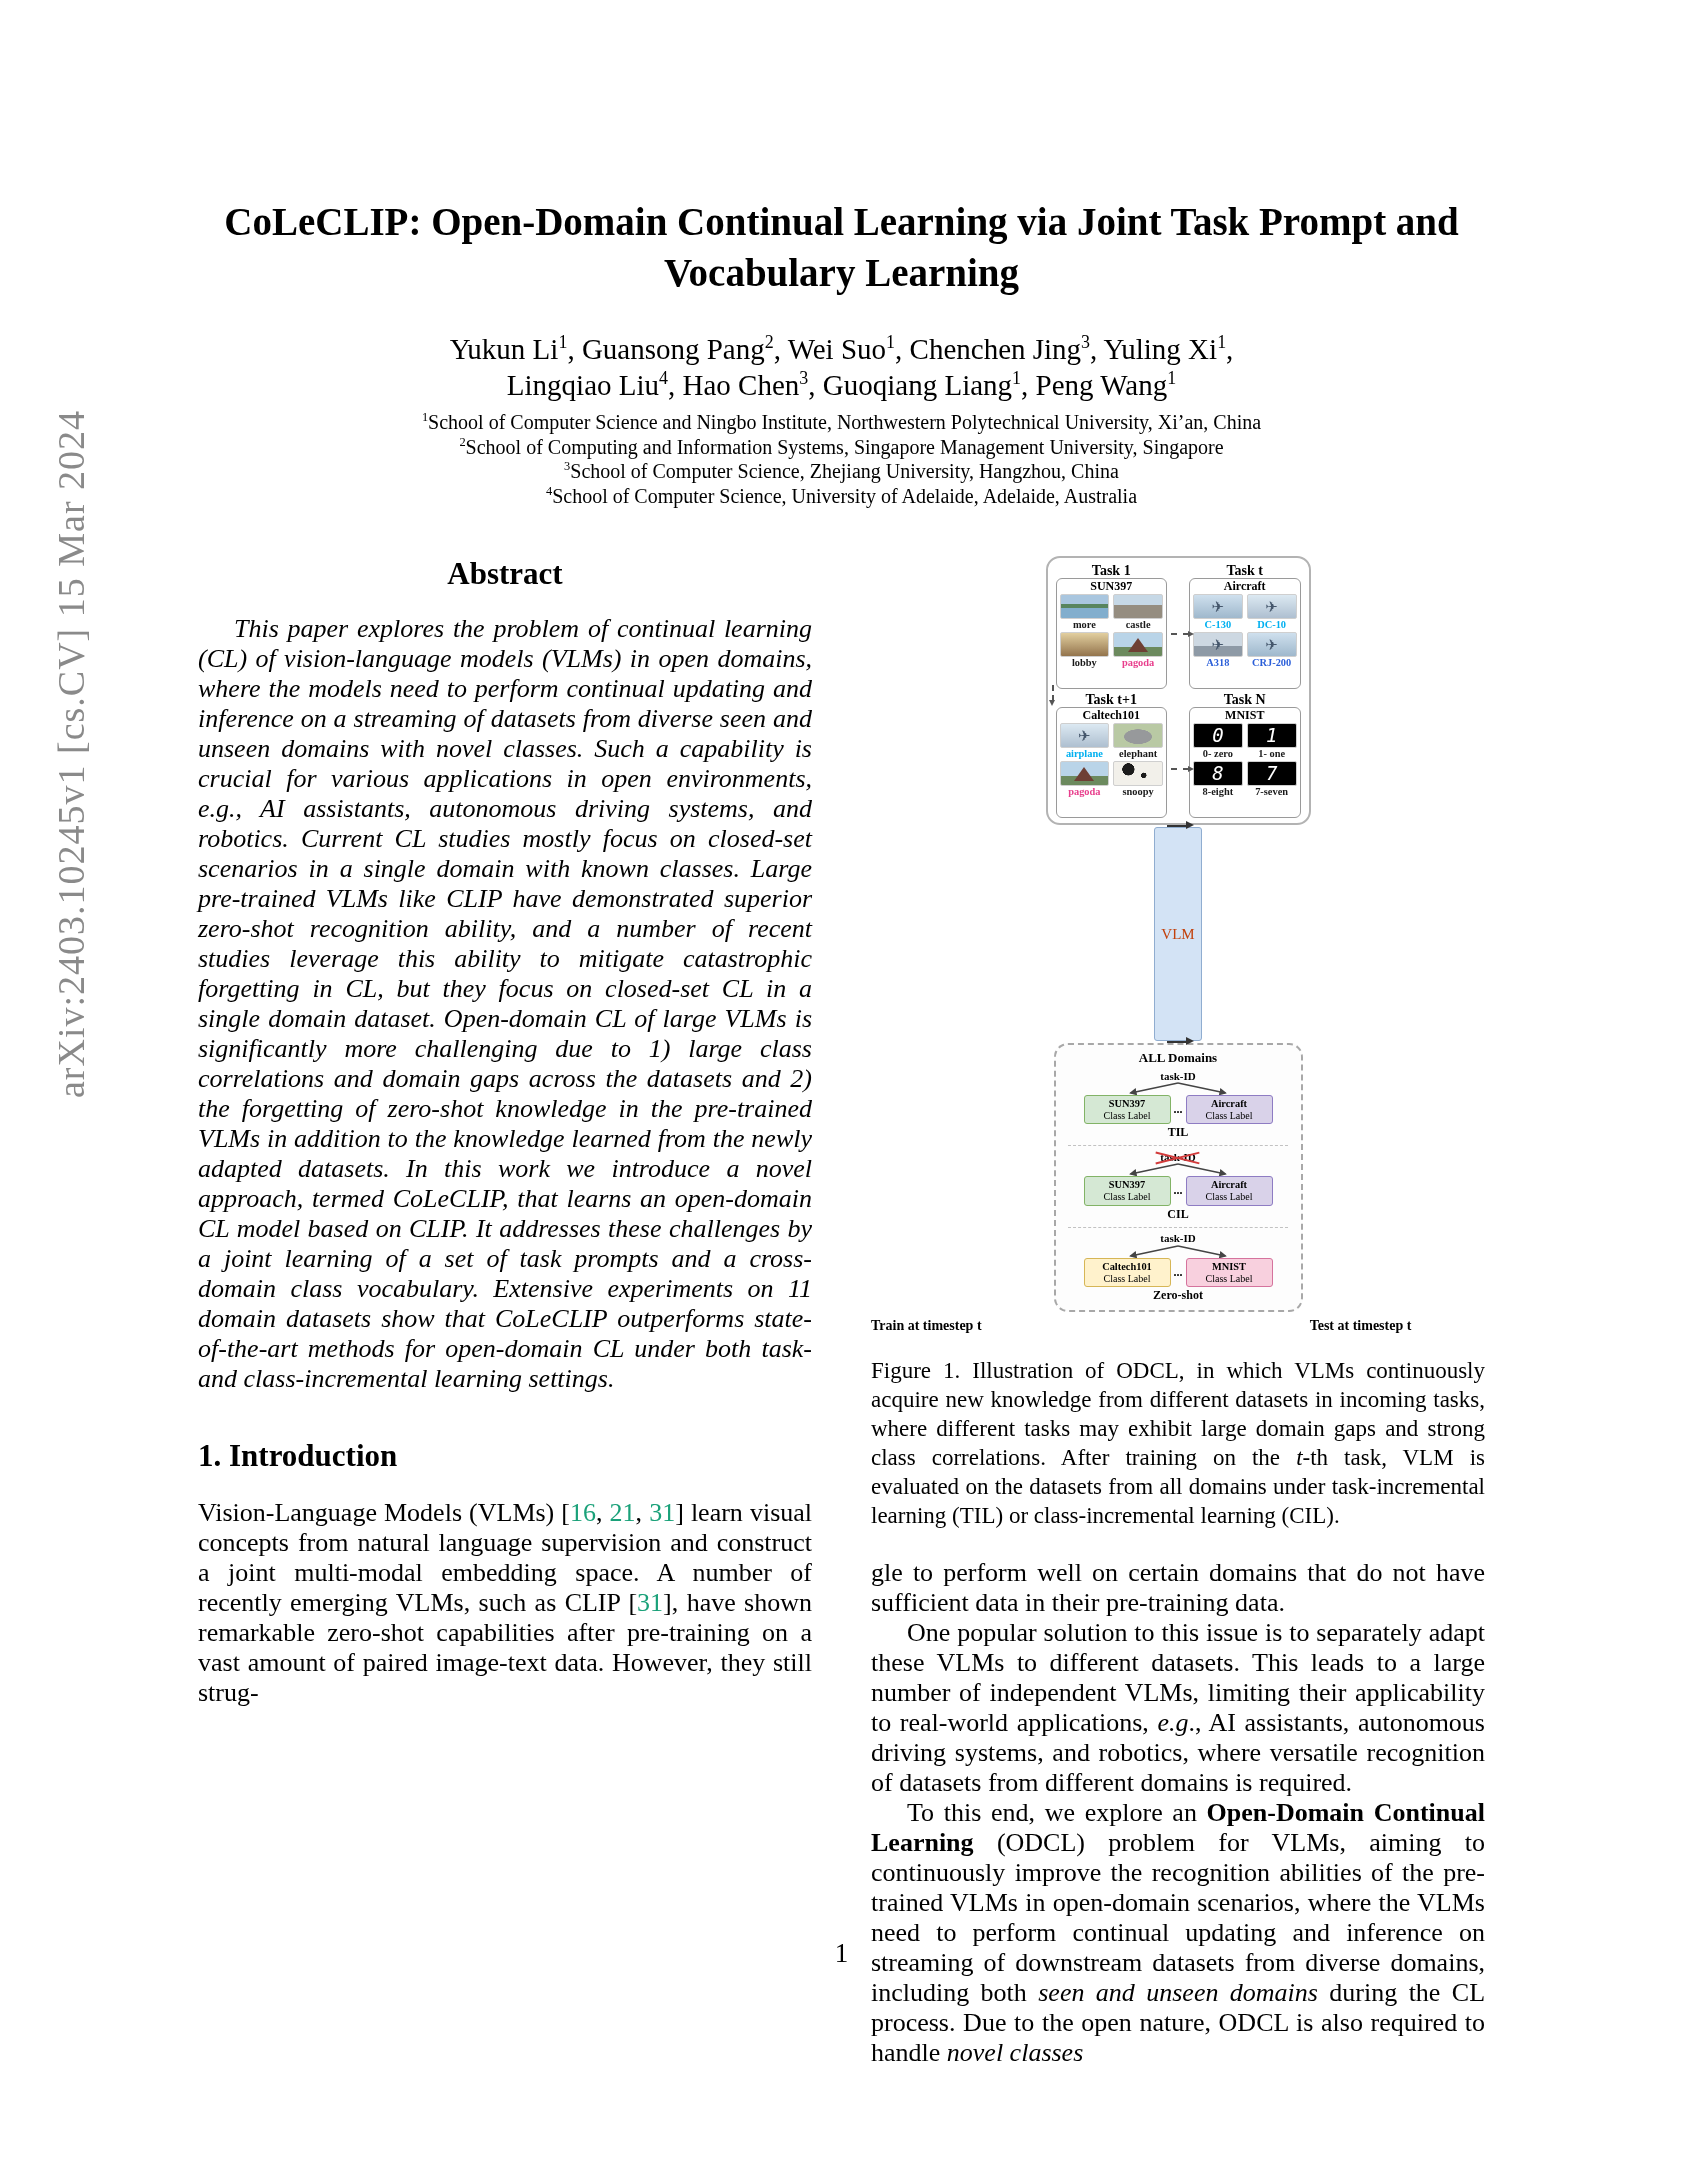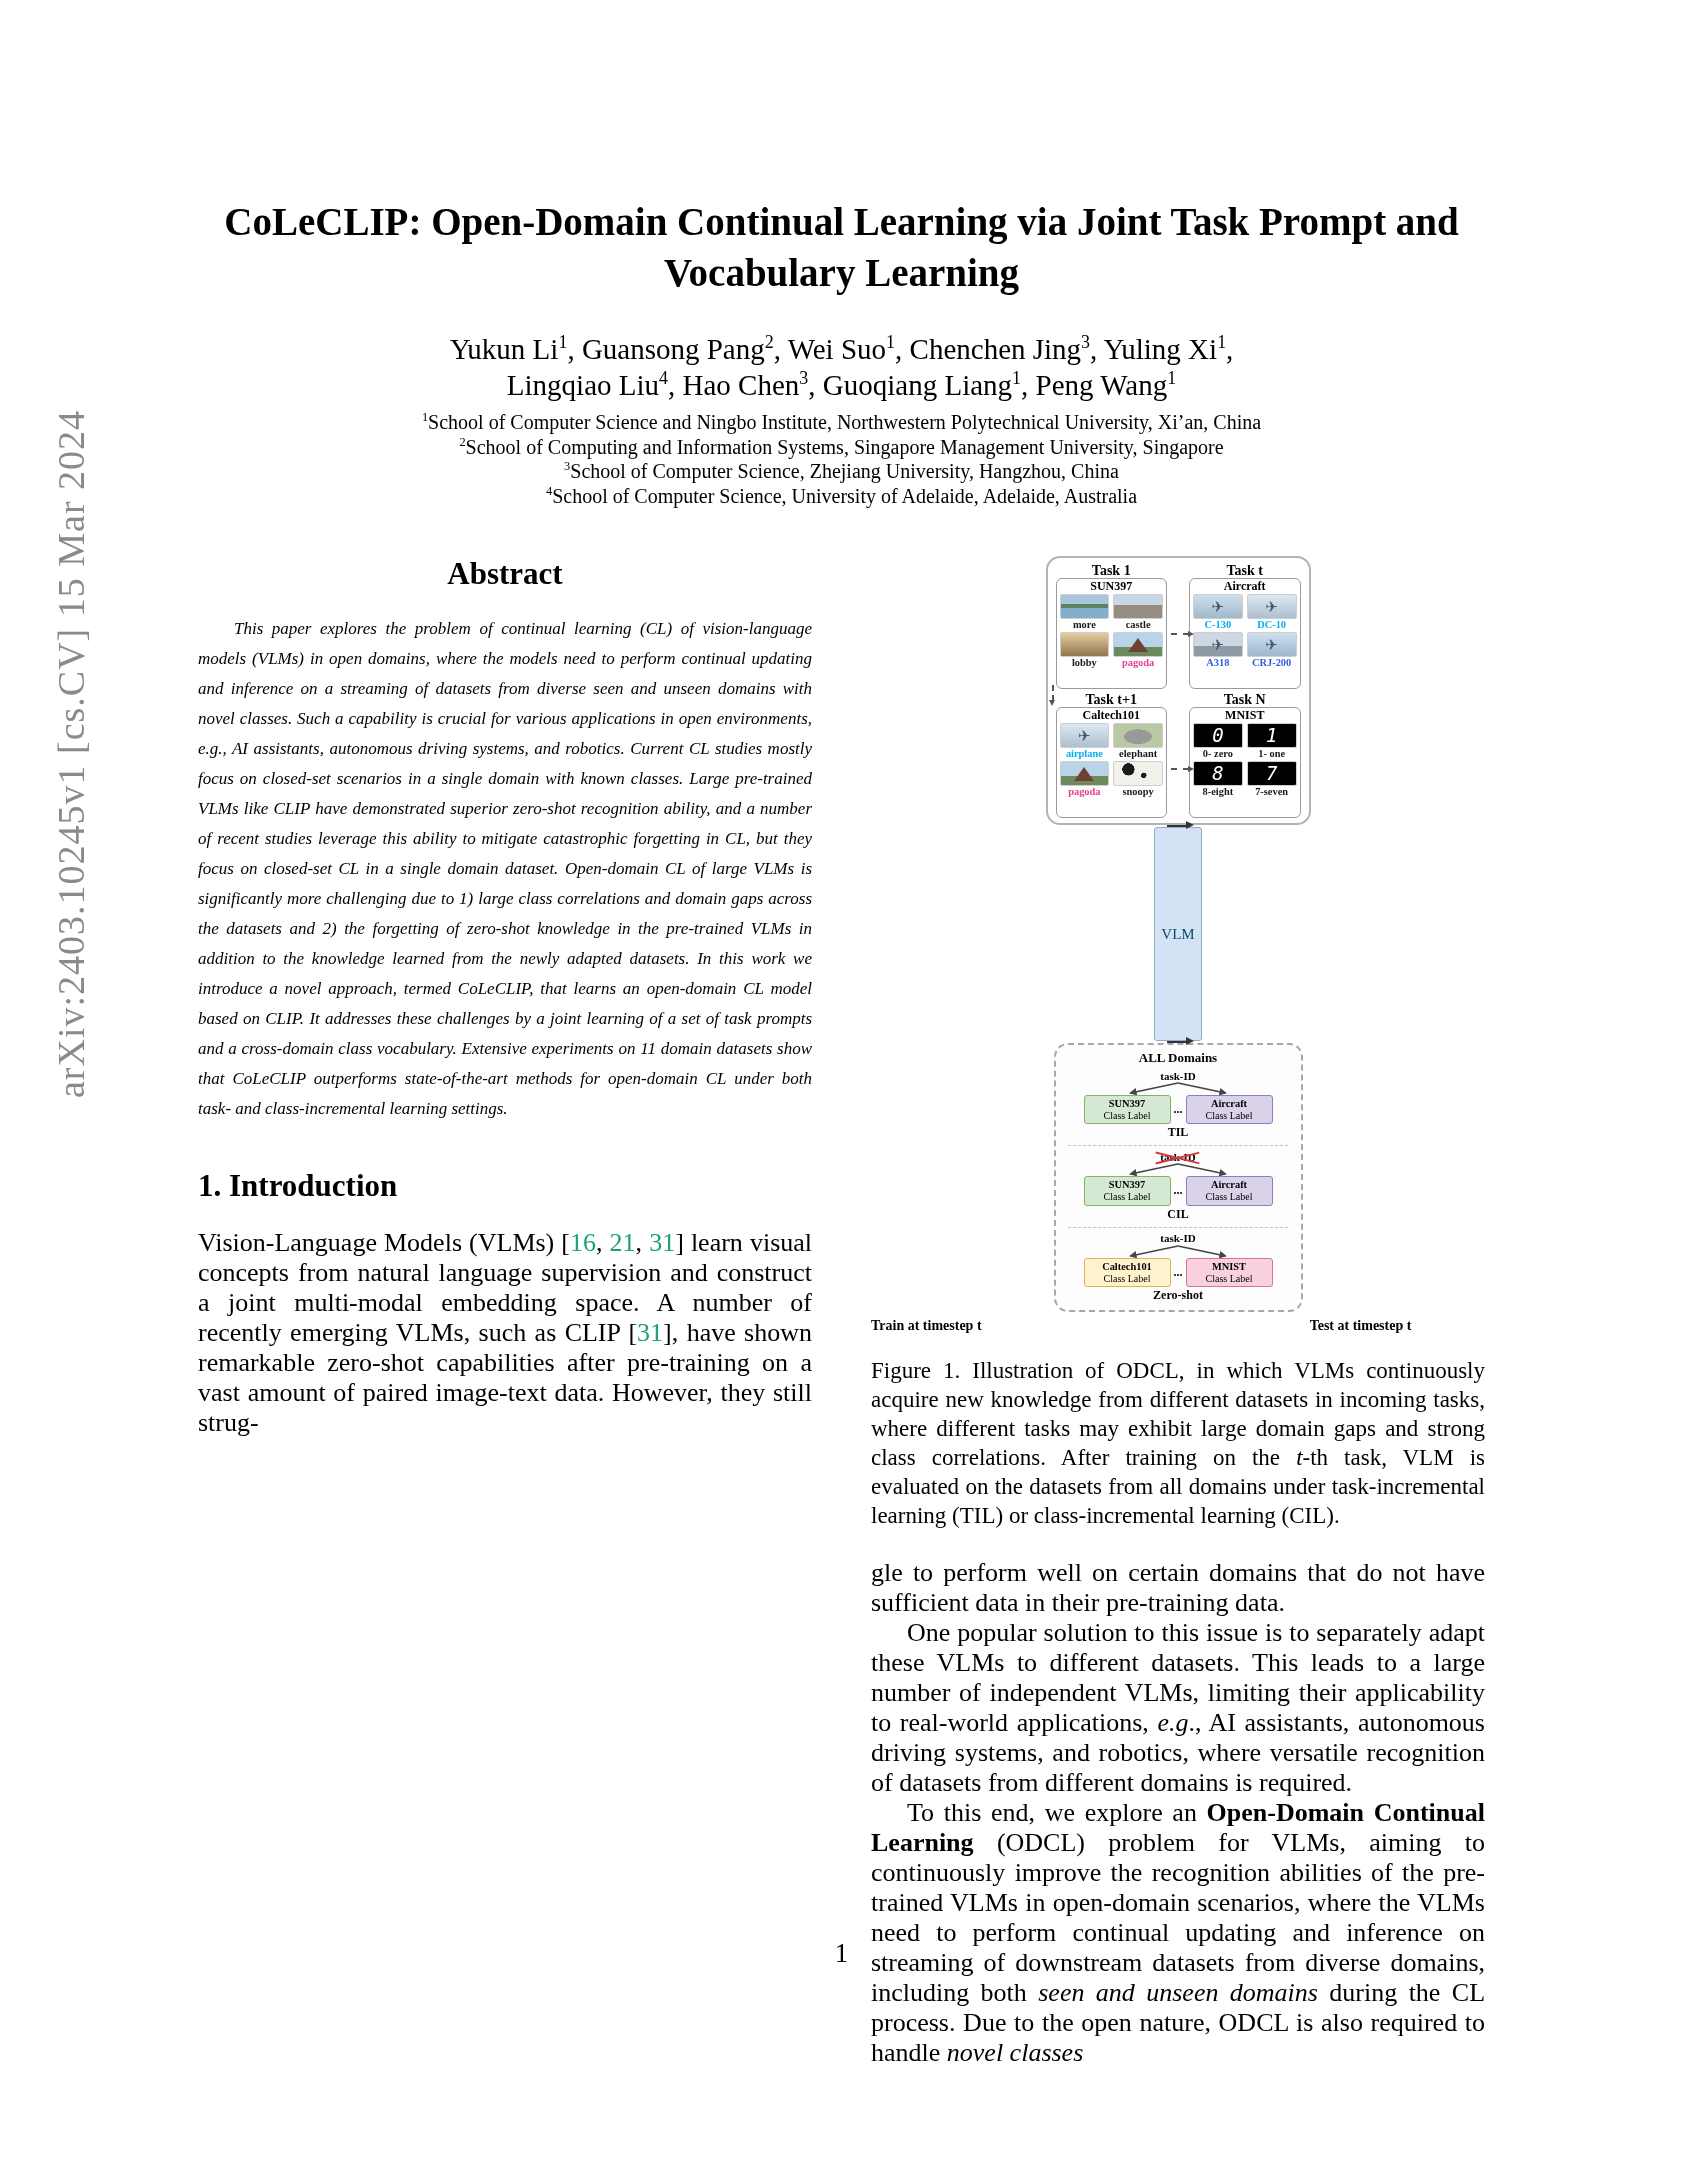--- a/index.html
+++ b/index.html
@@ -27,21 +27,21 @@
   
   .header { position:absolute; top:196px; left:198px; width:1287px; text-align:center; }
   .title { font-size:39px; font-weight:bold; line-height:1.32; }
   .authors { margin-top:32px; font-size:29px; line-height:1.26; }
   .affils { margin-top:6px; font-size:20px; line-height:1.23; }
 
   
   .columns { position:absolute; top:556px; left:198px; width:1287px; display:flex; gap:59px; }
   .col { width:614px; }
   .abstract-heading { margin:0 0 22px 0; font-size:31px; font-weight:bold; text-align:center; }
-  .abstract-body { margin:0; font-style:italic; font-size:17px; line-height:30px; text-align:justify; }
+  .abstract-body { margin:0; font-style:italic; font-size:26px; line-height:30px; text-align:justify; }
   .section-heading { margin:44px 0 24px 0; font-size:31px; font-weight:bold; text-align:left; }
   .body-p { margin:0; font-size:26px; line-height:30px; text-align:justify; }
   .indent { text-indent:36px; }
 
   
   .figure1 { margin:0 0 28px 0; }
   .fig { display:flex; align-items:center; width:614px;flex-direction:column; }
 
   .tasks-box {
     position:relative; width:265px; height:269px; flex:none;
@@ -113,21 +113,21 @@
   .harrow { flex:none; width:22px; height:2px; background:#333; position:relative; margin:0 1px; }
   .harrow::after {
     content:""; position:absolute; right:-5px; top:-4px; width:0; height:0;
     border-left:8px solid #333; border-top:4px solid transparent; border-bottom:4px solid transparent;
   }
 
   .vlm {
     flex:none; width:48px; height:214px;
     background:var(--vlm-fill); border:1.5px solid var(--vlm-border); border-radius:3px;
     display:flex; align-items:center; justify-content:center;
-    font-size:15px; color:#0c4a6e;
+    font-size:15px; color:#c2410c;
   }
 
   .domains-box {
     flex:none; width:249px; height:269px;
     border:2px dashed #a8a8a8; border-radius:14px; background:#fdfdfd;
     padding:5px 8px 3px; display:flex; flex-direction:column;
   }
   .domains-title { text-align:center; font-size:13px; font-weight:bold; line-height:1.2; }
   .eval-block { flex:1; display:flex; flex-direction:column; align-items:center; justify-content:center; }
   .taskid { font-size:11px; font-weight:bold; line-height:1.1; position:relative; padding:0 2px; }

